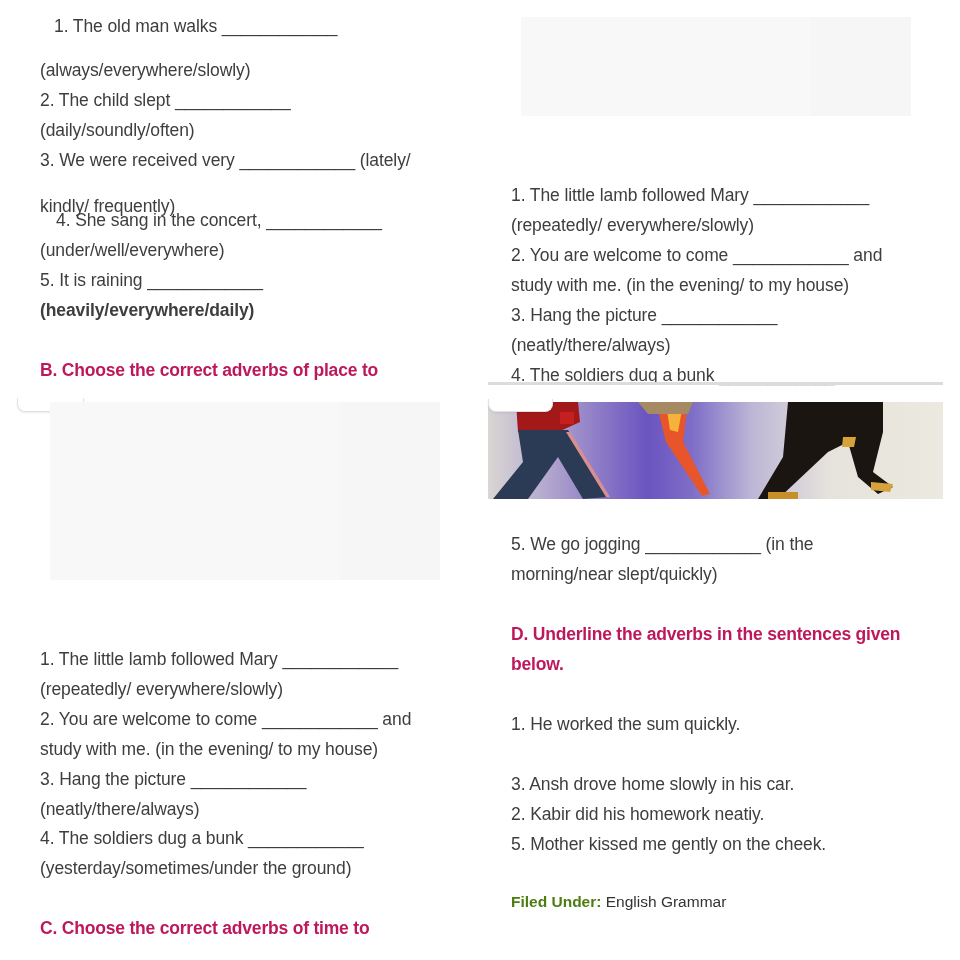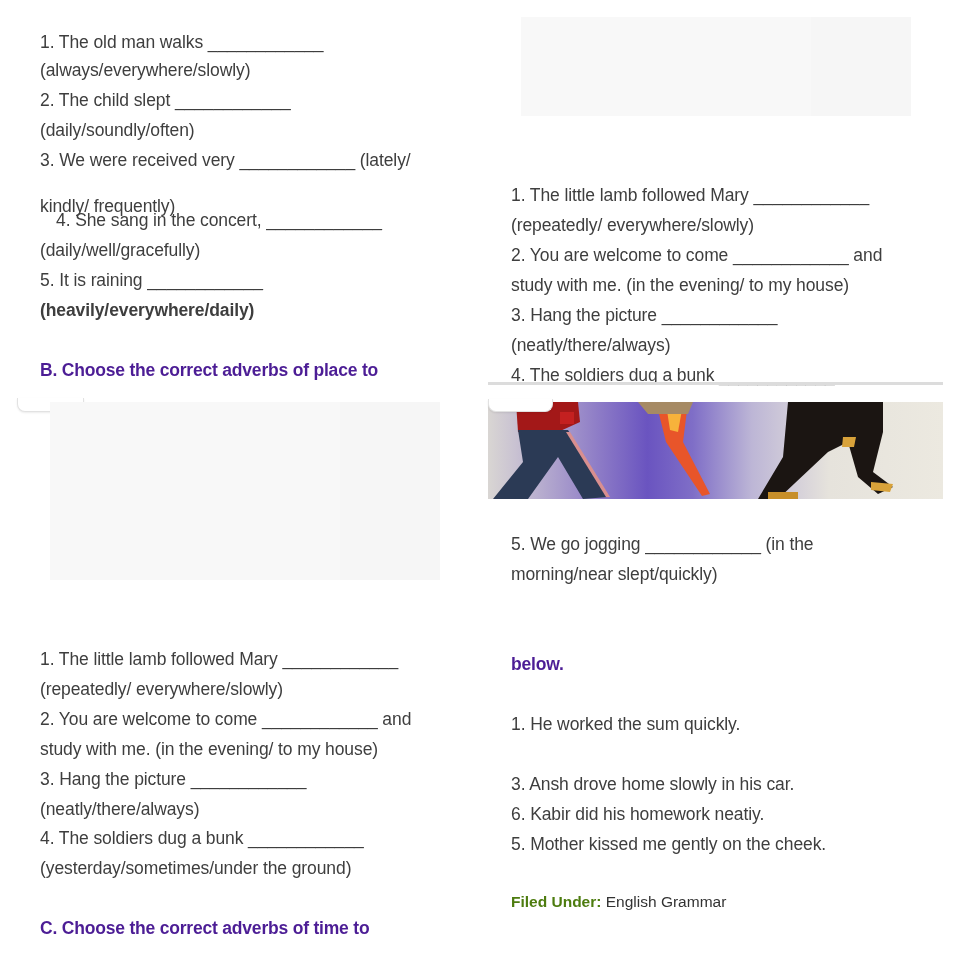--- a/index.html
+++ b/index.html
@@ -11,21 +11,21 @@
     }
     .col { position: absolute; width: 440px; }
     .line {
       position: absolute; left: 0;
       font-size: 17.5px; line-height: 20px; white-space: nowrap;
       color: #3e3e3e; font-weight: 300; letter-spacing: -0.1px;
     }
     .heading {
       position: absolute; left: 0;
       font-size: 17.5px; line-height: 20px; white-space: nowrap;
-      color: #4c1d95; font-weight: bold; letter-spacing: -0.2px;
+      color: #be185d; font-weight: bold; letter-spacing: -0.2px;
     }
     .placeholder {
       position: absolute; background: #f8f8f8;
     }
     .placeholder .shade {
       position: absolute; top: 0; right: 0; bottom: 0; width: 100px; background: #f6f6f6;
     }
     .tab {
       position: absolute; background: #fff;
       border: 1px solid #e2e2e2; border-top: none;
@@ -42,28 +42,28 @@
     .filed {
       position: absolute; left: 0; font-size: 15.5px; line-height: 20px; white-space: nowrap;
     }
     .filed .lbl { color: #4d7c0f; font-weight: 700; }
     .filed a { color: #333; text-decoration: none; }
   </style>
 </head>
 <body>
 
 <div class="col" style="left:40px; top:0; height:960px;">
-  <div class="line" style="top:32px;">1. The old man walks ____________</div>
+  <div class="line" style="top:16px;margin-left:14px;">1. The old man walks ____________</div>
   <div class="line" style="top:60px;">(always/everywhere/slowly)</div>
   <div class="line" style="top:90px;">2. The child slept ____________</div>
   <div class="line" style="top:120px;">(daily/soundly/often)</div>
   <div class="line" style="top:150px;">3. We were received very ____________ (lately/</div>
   <div class="line" style="top:196px;">kindly/ frequently)</div>
   <div class="line" style="top:210px;margin-left:16px;">4. She sang in the concert, ____________</div>
-  <div class="line" style="top:240px;">(daily/well/gracefully)</div>
+  <div class="line" style="top:240px;">(under/well/everywhere)</div>
   <div class="line" style="top:270px;text-align:right;">5. It is raining ____________</div>
   <div class="line" style="top:300px;font-weight:bold;">(heavily/everywhere/daily)</div>
 
   <div class="heading" style="top:360px;">B. Choose the correct adverbs of place to</div>
 
   <div class="line" style="top:649px;">1. The little lamb followed Mary ____________</div>
   <div class="line" style="top:679px;">(repeatedly/ everywhere/slowly)</div>
   <div class="line" style="top:709px;">2. You are welcome to come ____________ and</div>
   <div class="line" style="top:739px;">study with me. (in the evening/ to my house)</div>
   <div class="line" style="top:769px;">3. Hang the picture ____________</div>
@@ -88,25 +88,26 @@
   <div class="line" style="top:215px;">(repeatedly/ everywhere/slowly)</div>
   <div class="line" style="top:245px;">2. You are welcome to come ____________ and</div>
   <div class="line" style="top:275px;">study with me. (in the evening/ to my house)</div>
   <div class="line" style="top:305px;">3. Hang the picture ____________</div>
   <div class="line" style="top:335px;">(neatly/there/always)</div>
   <div class="line" style="top:365px;">4. The soldiers dug a bunk ____________</div>
 
   <div class="line" style="top:534px;">5. We go jogging ____________ (in the</div>
   <div class="line" style="top:564px;">morning/near slept/quickly)</div>
 
+  <div class="heading" style="top:624px;">D. Underline the adverbs in the sentences given</div>
   <div class="heading" style="top:654px;">below.</div>
 
   <div class="line" style="top:714px;">1. He worked the sum quickly.</div>
   <div class="line" style="top:774px;">3. Ansh drove home slowly in his car.</div>
-  <div class="line" style="top:804px;">6. Kabir did his homework neatiy.</div>
+  <div class="line" style="top:804px;">2. Kabir did his homework neatiy.</div>
   <div class="line" style="top:834px;">5. Mother kissed me gently on the cheek.</div>
 
   <div class="filed" style="top:892px;">
     <span class="lbl">Filed Under:</span>
     <a href="#">English Grammar</a>
   </div>
 </div>
 
 <div class="hr-shadow" style="left:488px; top:382px; width:455px;"></div>
 

